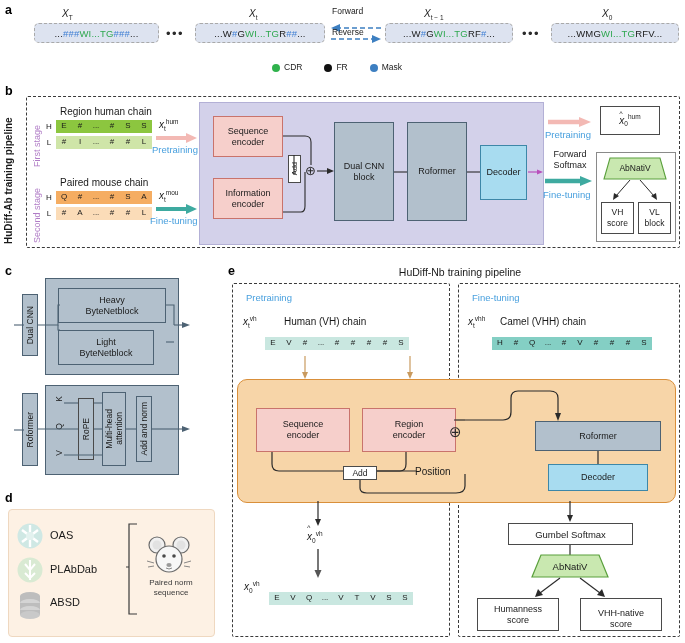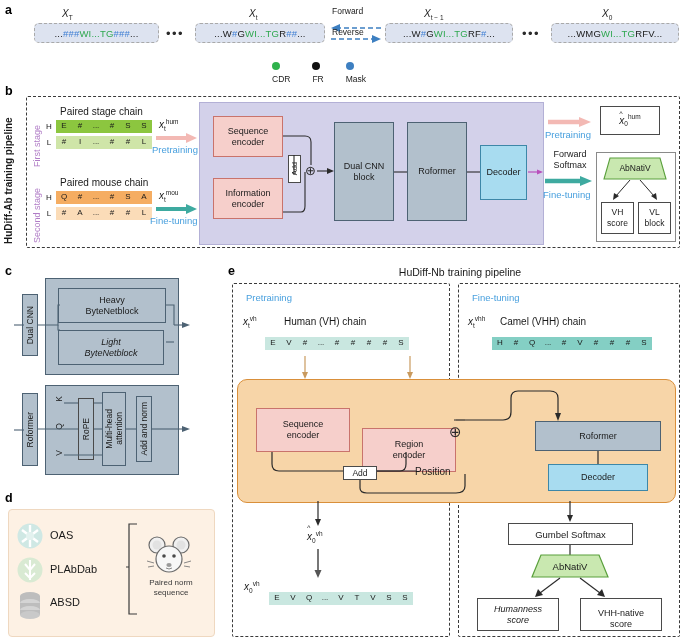--- a/index.html
+++ b/index.html
@@ -12,21 +12,21 @@
   .seqbox{background:#dde3f0;border:1.4px dashed #a9a9a9;border-radius:5px;
           box-sizing:border-box;display:flex;align-items:center;justify-content:center;
           font-size:9.5px;letter-spacing:.2px;white-space:nowrap;}
   .blue{color:#3f7fd4;}
   .green{color:#2fa84f;}
   .blk{color:#1a1a1a;}
   .dots{font-size:13px;letter-spacing:1.5px;color:#2a2a2a;}
   .xlab{font-size:10px;font-style:italic;white-space:nowrap;}
   .xlab sub{font-size:6.5px;font-style:normal;}
   .xlab sup{font-size:6.5px;font-style:normal;}
-  .legend-item{display:flex;align-items:flex-start;gap:4px;font-size:8.5px;flex-direction:column;}
+  .legend-item{display:flex;align-items:flex-end;gap:4px;font-size:8.5px;}
   .dot{width:8px;height:8px;border-radius:50%;}
   .ffl{font-size:8.5px;color:#1a1a1a;white-space:nowrap;}
   
   .chain{display:flex;align-items:center;gap:3px;}
   .chain .rl{font-size:8px;width:8px;text-align:center;}
   .cells{display:flex;}
   .cells span{width:16px;text-align:center;font-size:8px;line-height:12.5px;height:12.5px;}
   
   .bx{box-sizing:border-box;display:flex;align-items:center;justify-content:center;
       text-align:center;font-size:9px;line-height:11px;}
@@ -119,21 +119,21 @@
 </div>
 
 <div class="abs panel-letter" style="left:5px;top:84px;">b</div>
 <div class="abs vlabel" style="left:3px;top:104px;height:140px;font-size:10px;font-weight:bold;display:flex;align-items:center;">HuDiff-Ab training pipeline</div>
 
 <div class="abs dashbox" style="left:26px;top:96px;width:654px;height:152px;"></div>
 
 <div class="abs vlabel stagelbl" style="left:32px;top:105px;height:62px;display:flex;align-items:center;">First stage</div>
 <div class="abs vlabel stagelbl" style="left:32px;top:175px;height:68px;display:flex;align-items:center;">Second stage</div>
 
-<div class="abs ttl" style="left:60px;top:106px;">Paired stage chain</div>
+<div class="abs ttl" style="left:60px;top:106px;">Region human chain</div>
 <div class="abs chain" style="left:45px;top:120px;">
   <span class="rl">H</span>
   <span class="cells" style="background:#8cc63f;">
     <span>E</span>
     <span>#</span>
     <span>...</span>
     <span>#</span>
     <span>S</span>
     <span>S</span>
   </span>
@@ -284,21 +284,21 @@
   <span class="vlabel" style="font-size:8.5px;">Dual CNN</span>
 </div>
 <svg class="abs" style="left:14px;top:323px;" width="10" height="4">
     <line x1="0" y1="2" x2="10" y2="2" stroke="#4d6273" stroke-width="1.1"></line>
   </svg>
 <div class="abs" style="left:45px;top:278px;width:132px;height:95px;background:#b2c0cc;border:1.1px solid #4d6273;"></div>
 <div class="abs bx graybx" style="left:58px;top:288px;width:108px;height:35px;">
   <span style="white-space:pre-line;">Heavy
 ByteNetblock</span>
 </div>
-<div class="abs bx graybx" style="left:58px;top:330px;width:106px;height:35px;font-style:italic;">
+<div class="abs bx graybx" style="left:58px;top:330px;width:96px;height:35px;">
   <span style="white-space:pre-line;">Light
 ByteNetblock</span>
 </div>
 <svg class="abs" style="left:38px;top:288px;" width="152" height="82">
   <path d="M0,37 H20 V17 H22" fill="none" stroke="#4d6273" stroke-width="1.1"></path>
   <path d="M20,37 V42 H22" fill="none" stroke="#4d6273" stroke-width="1.1"></path>
   <path d="M128,17 H136 V37" fill="none" stroke="#4d6273" stroke-width="1.1"></path>
   <path d="M128,54 H136" fill="none" stroke="#4d6273" stroke-width="1.1"></path>
   <line x1="136" y1="37" x2="146" y2="37" stroke="#4d6273" stroke-width="1.1"></line>
   <polygon points="152,37 144,34 144,40" fill="#4d6273"></polygon>
@@ -433,21 +433,21 @@
 </svg>
 <svg class="abs" style="left:405px;top:356px;" width="10" height="24">
   <line x1="5" y1="0" x2="5" y2="17" stroke="#c99a5e" stroke-width="1.2"></line>
     <polygon points="5,23 2,16 8,16" fill="#c99a5e"></polygon>
 </svg>
 
 <div class="abs bx pinkbx" style="left:256px;top:408px;width:94px;height:44px;">
   <span style="white-space:pre-line;">Sequence
 encoder</span>
 </div>
-<div class="abs bx pinkbx" style="left:362px;top:428px;width:94px;height:44px;">
+<div class="abs bx pinkbx" style="left:362px;top:408px;width:94px;height:44px;">
   <span style="white-space:pre-line;">Region
 encoder</span>
 </div>
 
 <div class="abs bx whitebx" style="left:343px;top:466px;width:34px;height:14px;">
   <span style="font-size:8.5px;">Add</span>
 </div>
 <div class="abs" style="left:415px;top:466px;font-size:10px;">Position</div>
 
 <svg class="abs" style="left:256px;top:450px;" width="300" height="50">
@@ -514,19 +514,19 @@
   <polygon points="9,0 67,0 76,22 0,22" fill="#c9e8b0" stroke="#5aa03c" stroke-width="1.2"></polygon>
 </svg>
 <div class="abs" style="left:532px;top:561px;width:76px;text-align:center;font-size:9.5px;">AbNatiV</div>
 <svg class="abs" style="left:510px;top:578px;" width="120" height="22">
   <line x1="50" y1="0" x2="30" y2="15" stroke="#2a2a2a" stroke-width="1.1"></line>
     <polygon points="25,19 28,11 33,17" fill="#2a2a2a"></polygon>
   <line x1="70" y1="0" x2="90" y2="15" stroke="#2a2a2a" stroke-width="1.1"></line>
     <polygon points="95,19 87,17 92,11" fill="#2a2a2a"></polygon>
 </svg>
 <div class="abs bx whitebx" style="left:477px;top:598px;width:82px;height:33px;">
-  <span style="white-space:pre-line;font-size:9px;font-style:italic;">Humanness
+  <span style="white-space:pre-line;font-size:9px;">Humanness
 score</span>
 </div>
 <div class="abs bx whitebx" style="left:580px;top:598px;width:82px;height:33px;align-items:flex-end;">
   <span style="white-space:pre-line;font-size:9px;">VHH-native
 score</span>
 </div>
 
 </body></html>

